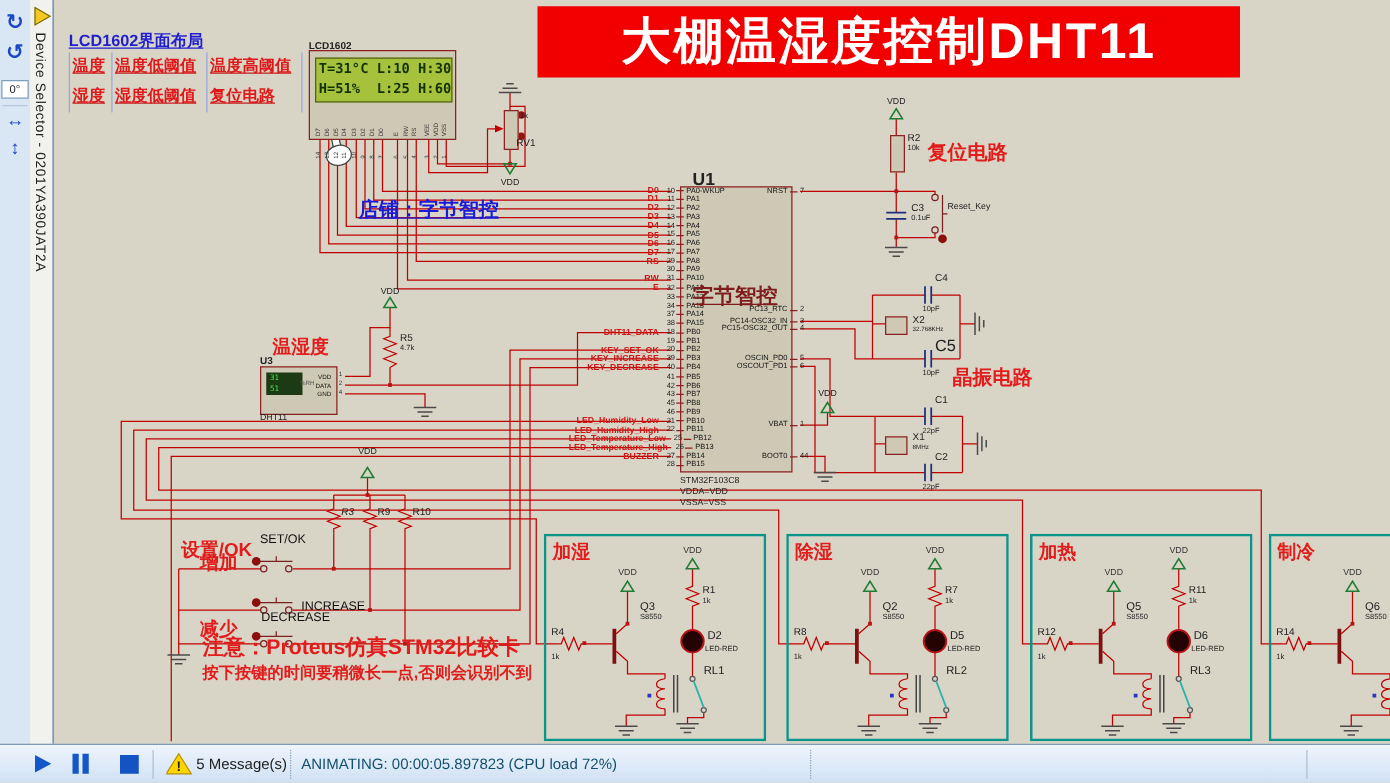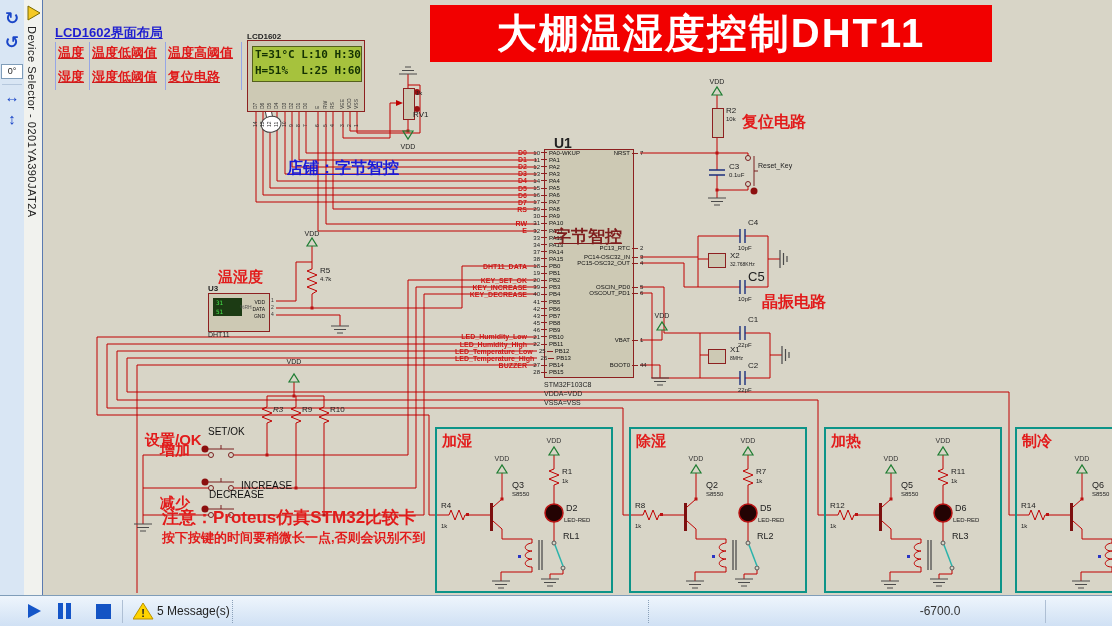--- a/index.html
+++ b/index.html
@@ -793,16 +793,16 @@
   <div class="sb-bar" style="left:58px"></div>
   <div class="sb-bar" style="left:66px"></div>
   <div id="sb-stop"></div>
   <div class="sb-sep" style="left:122px"></div>
   <svg width="22" height="20" style="left:133px;top:6px">
     <polygon points="10,1 20,17 0,17" fill="#ffd400" stroke="#b89000"></polygon>
     <text x="10" y="15" font-size="11" font-weight="bold" text-anchor="middle" fill="#222">!</text>
   </svg>
   <div id="sb-msg">5 Message(s)</div>
   <div class="sb-dot" style="left:232px"></div>
+  <div id="sb-anim">ANIMATING: 00:00:05.897823 (CPU load 72%)</div>
   <div class="sb-dot" style="left:648px"></div>
-  <div id="sb-coord">-6700.0</div>
   <div class="sb-sep" style="left:1045px"></div>
 </div>
 
 </body></html>

